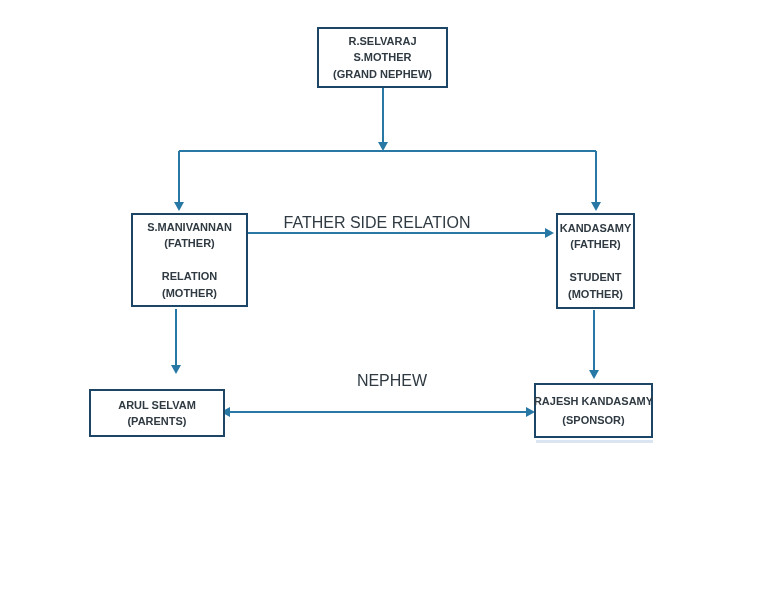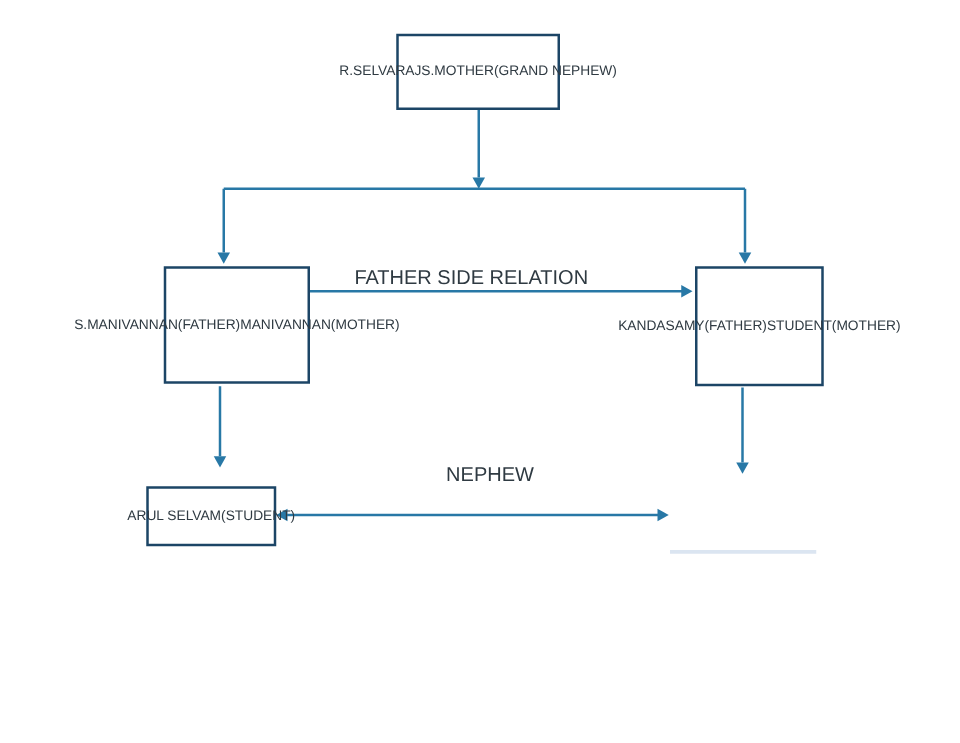--- a/index.html
+++ b/index.html
@@ -16,41 +16,41 @@
     background: var(--background);
     font-family: "Liberation Sans", "DejaVu Sans", sans-serif;
     overflow: hidden;
   }
   .node {
     position: absolute;
     box-sizing: border-box;
     border: 2px solid var(--box_border);
     background: #ffffff;
     display: flex;
-    flex-direction: row;
+    flex-direction: column;
     align-items: center;
     justify-content: center;
     text-align: center;
     color: var(--text);
     font-size: 11px;
-    font-weight: 400;
+    font-weight: 700;
   }
   .node .line {
     line-height: 16.5px;
     min-height: 16.5px;
     white-space: nowrap;
   }
   .node.roomy .line {
     line-height: 19px;
     min-height: 19px;
   }
   .node-grandparents { left: 317px; top: 27px;  width: 131px; height: 61px; }
   .node-father-left  { left: 131px; top: 213px; width: 117px; height: 94px; }
-  .node-father-right { left: 556px; top: 213px; width: 103px;  height: 96px; }
-  .node-student      { left: 117px; top: 389px; width: 104px; height: 48px; }
+  .node-father-right { left: 556px; top: 213px; width: 79px;  height: 96px; }
+  .node-student      { left: 89px; top: 389px; width: 136px; height: 48px; }
   .node-sponsor      { left: 534px; top: 383px; width: 119px; height: 55px; }
   .edge-label {
     position: absolute;
     transform: translateX(-50%);
     font-size: 16px;
     font-weight: 500;
     color: var(--text);
     white-space: nowrap;
   }
   .label-father-side { left: 377px; top: 214px; }
@@ -105,36 +105,40 @@
   <div class="node node-grandparents">
     <div class="line">R.SELVARAJ</div>
     <div class="line">S.MOTHER</div>
     <div class="line">(GRAND NEPHEW)</div>
   </div>
 
   <div class="node node-father-left">
     <div class="line">S.MANIVANNAN</div>
     <div class="line">(FATHER)</div>
     <div class="line"></div>
-    <div class="line">MANIVANNAN</div>
+    <div class="line">RELATION</div>
     <div class="line">(MOTHER)</div>
   </div>
 
   <div class="node node-father-right">
     <div class="line">KANDASAMY</div>
     <div class="line">(FATHER)</div>
     <div class="line"></div>
     <div class="line">STUDENT</div>
     <div class="line">(MOTHER)</div>
   </div>
 
   <div class="node node-student">
     <div class="line">ARUL SELVAM</div>
-    <div class="line">(STUDENT)</div>
+    <div class="line">(PARENTS)</div>
   </div>
 
+  <div class="node node-sponsor roomy">
+    <div class="line">RAJESH KANDASAMY</div>
+    <div class="line">(SPONSOR)</div>
+  </div>
 
   <div class="sponsor-shadow"></div>
 
   <div class="edge-label label-father-side">FATHER SIDE RELATION</div>
   <div class="edge-label label-nephew">NEPHEW</div>
 
 </div>
 
 </body></html>

